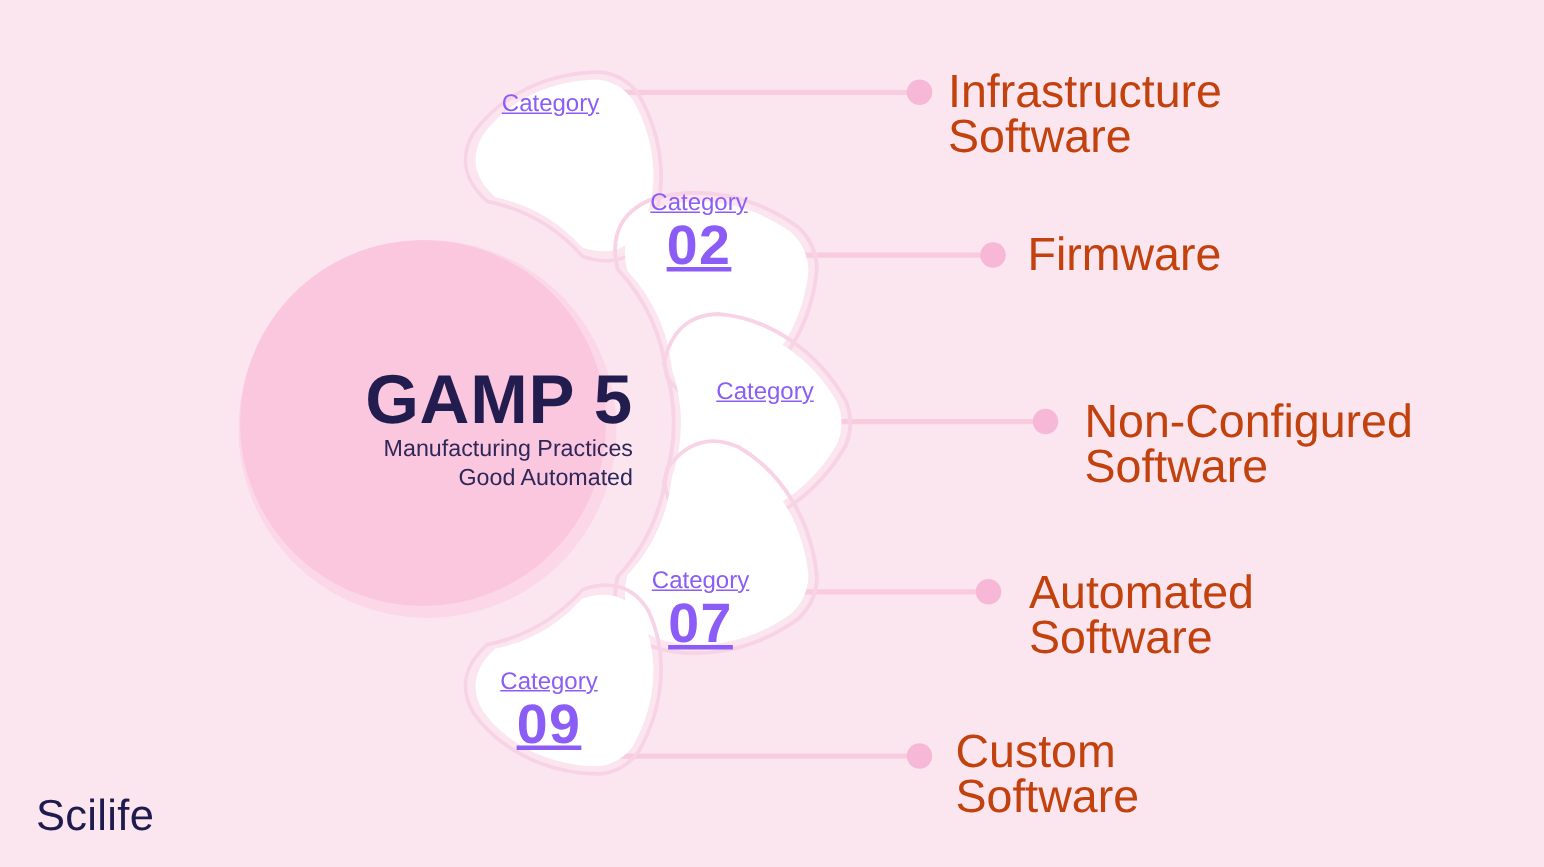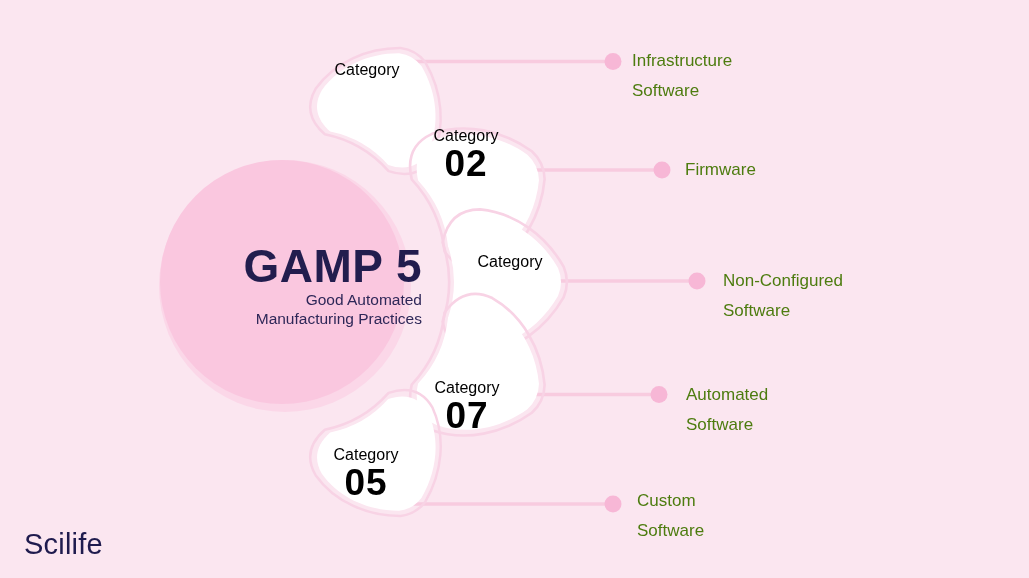--- a/index.html
+++ b/index.html
@@ -32,30 +32,31 @@
   .center-sub {
     font-size: 15.5px;
     line-height: 19px;
     color: #2E2758;
   }
 
   .petal-text {
     position: absolute;
     width: 140px;
     text-align: center;
-    color: #000000;
+    color: #8b5cf6;
+    text-decoration: underline;
   }
   .petal-cat { font-size: 16px; line-height: 18px; }
   .petal-num { font-size: 37px; line-height: 38px; font-weight: 700; letter-spacing: 1px; }
 
   .conn-label {
     position: absolute;
-    font-size: 17px;
+    font-size: 31px;
     line-height: 30px;
-    color: #4d7c0f;
+    color: #c2410c;
     white-space: nowrap;
   }
 
   .logo {
     position: absolute;
     left: 24px; top: 528px;
     font-size: 29px;
     font-weight: 500;
     letter-spacing: 0.2px;
     color: #1F1B4E;
@@ -108,42 +109,42 @@
       <circle cx="662" cy="170" r="8.5" fill="#F7B7D6"></circle>
       <circle cx="697" cy="281" r="8.5" fill="#F7B7D6"></circle>
       <circle cx="659" cy="394.5" r="8.5" fill="#F7B7D6"></circle>
       <circle cx="613" cy="504" r="8.5" fill="#F7B7D6"></circle>
     </g>
   </svg>
 
   <div class="center-text">
     <div class="center-title">GAMP 5</div>
     <div class="center-sub">
+      <div>Manufacturing Practices</div>
       <div>Good Automated</div>
-      <div>Manufacturing Practices</div>
     </div>
   </div>
 
   <div class="petal-text" style="left:297px; top:61px;">
     <div class="petal-cat">Category</div>
   </div>
   <div class="petal-text" style="left:396px; top:127px;">
     <div class="petal-cat">Category</div>
     <div class="petal-num">02</div>
   </div>
   <div class="petal-text" style="left:440px; top:253px;">
     <div class="petal-cat">Category</div>
   </div>
   <div class="petal-text" style="left:397px; top:379px;">
     <div class="petal-cat">Category</div>
     <div class="petal-num">07</div>
   </div>
   <div class="petal-text" style="left:296px; top:446px;">
     <div class="petal-cat">Category</div>
-    <div class="petal-num">05</div>
+    <div class="petal-num">09</div>
   </div>
 
   <div class="conn-label" style="left:632px; top:46px;">
     <div>Infrastructure</div>
     <div>Software</div>
   </div>
   <div class="conn-label" style="left:685px; top:155px;">
     <div>Firmware</div>
   </div>
   <div class="conn-label" style="left:723px; top:266px;">

